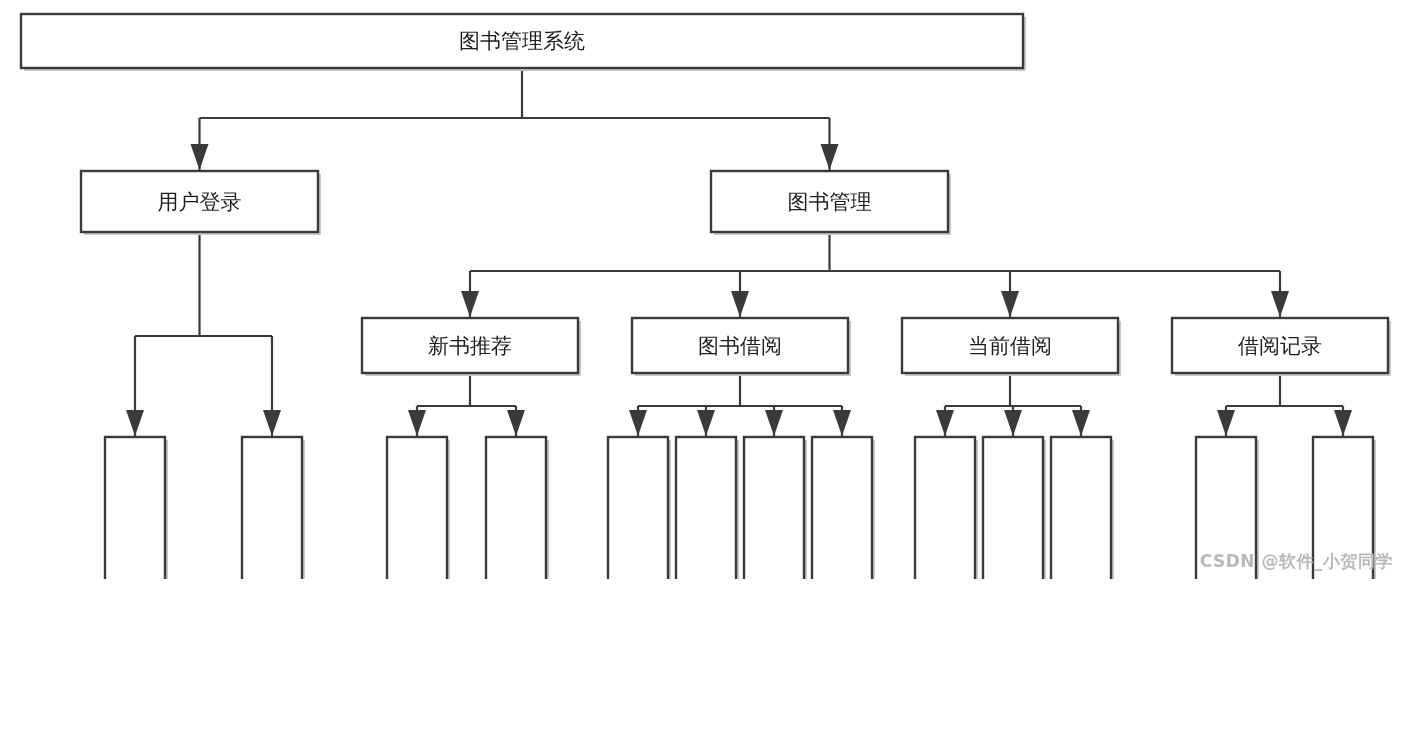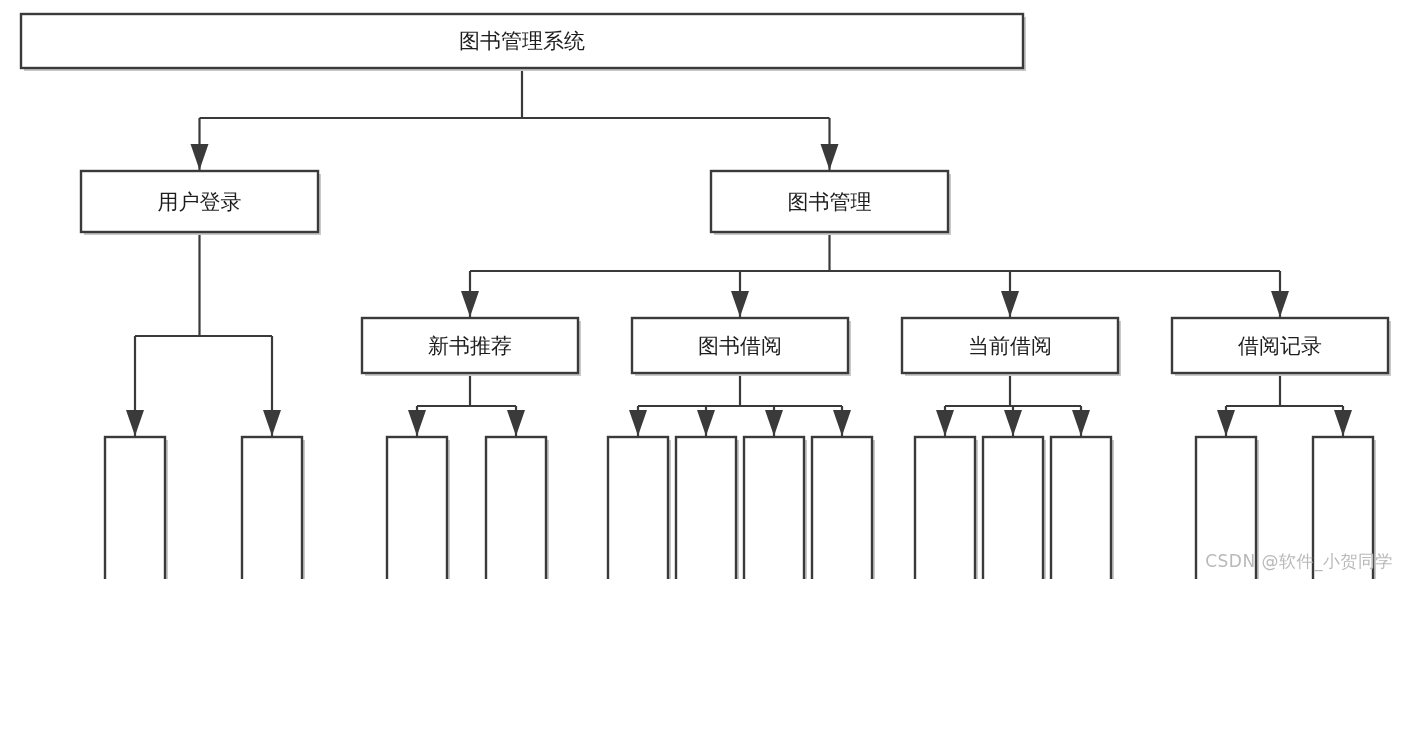--- a/index.html
+++ b/index.html
@@ -65,20 +65,21 @@
   }
   .watermark {
     position: absolute;
     right: 12px;
     bottom: 6px;
     font-family: "DejaVu Sans", "Liberation Sans", sans-serif;
     font-size: 17px;
     color: #b9b9b9;
     letter-spacing: 0.5px;
     white-space: nowrap;
+    font-weight: bold;
   }
 </style>
 </head>
 <body>
 
 <div id="diagram-root">
 
   <svg class="flow" viewBox="0 0 1405 747">
     <g id="links-layer">
         <line x1="522" y1="68" x2="522" y2="118" class="link"></line>

